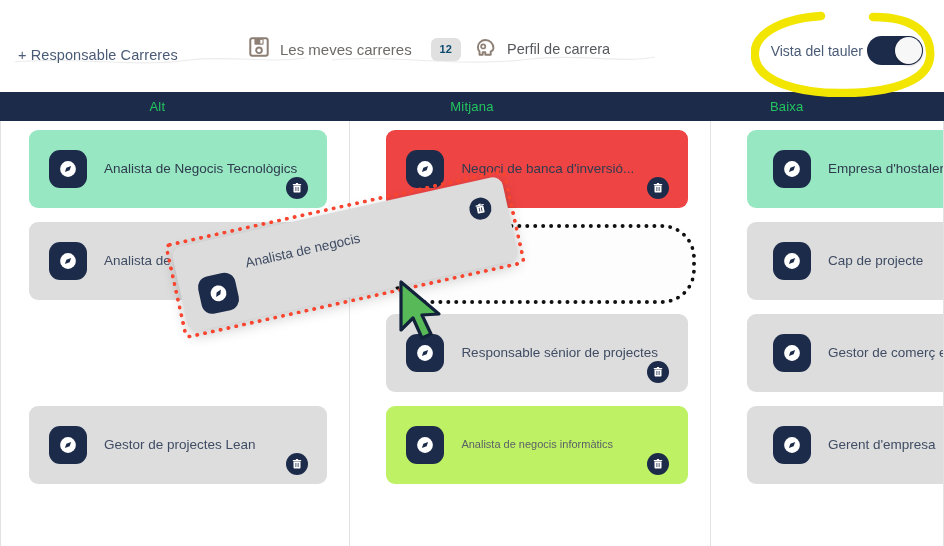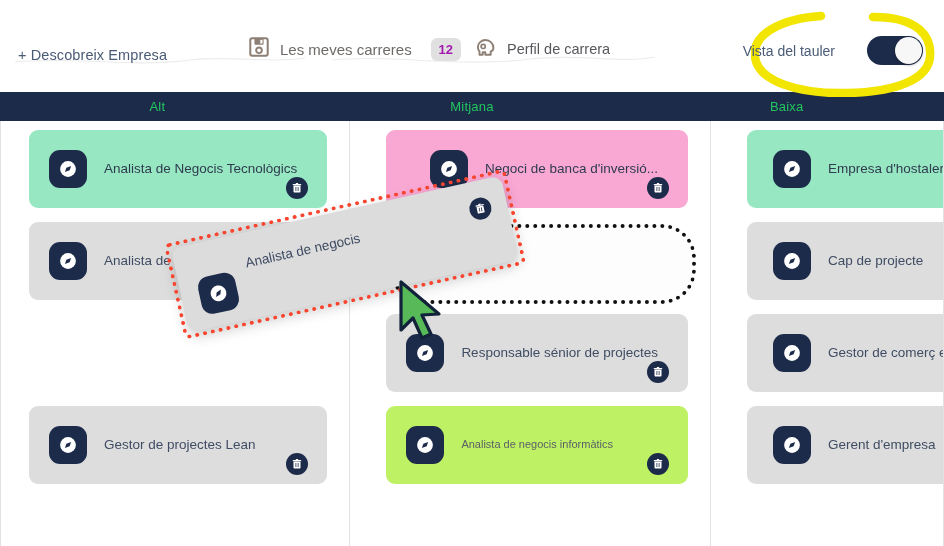--- a/index.html
+++ b/index.html
@@ -63,36 +63,36 @@
     font-size: 14.5px;
     color: #56585c;
   }
 
   .count-badge {
     min-width: 30px;
     height: 23px;
     padding: 0 7px;
     border-radius: 6px;
     background: #e0e0e0;
-    color: #a21caf;
-    font-size: 13px;
+    color: #0c4a6e;
+    font-size: 11px;
     font-weight: bold;
     display: flex;
     align-items: center;
     justify-content: center;
     margin-left: 9px;
   }
 
   
   .boardview {
     position: absolute;
     right: 21px; top: 36px;
     display: flex;
     align-items: center;
-    gap: 32px;
+    gap: 4px;
     z-index: 4;
   }
   .boardview-label {
     font-size: 14px;
     color: #4a5b76;
   }
   .switch {
     width: 56px; height: 29px;
     border-radius: 15px;
     background: #1d2b4a;
@@ -160,21 +160,21 @@
     position: relative;
     height: 78px;
     border-radius: 9px;
     background: #dddddd;
     margin-bottom: 14px;
     display: flex;
     align-items: center;
     cursor: pointer;
   }
   .card.green { background: #97e8c2; }
-  .card.lightgreen { background: #f9a8d4; justify-content: flex-end; }
+  .card.lightgreen { background: #ef4444; }
   .card.peach { background: #bef264; }
 
   .card-icon {
     width: 38px; height: 38px;
     border-radius: 11px;
     background: #1d2b4a;
     margin-left: 20px;
     flex: none;
     display: flex;
     align-items: center;
@@ -278,21 +278,21 @@
   <div class="topbar">
 
     <svg class="squiggle" style="left:10px;top:42px;" width="300" height="30">
       <path d="M5,20 C60,14 120,26 180,18 C220,13 260,22 295,16" stroke="#b9b9b9" stroke-width="1.1" fill="none"></path>
     </svg>
     <svg class="squiggle" style="left:330px;top:44px;" width="330" height="30">
       <path d="M2,16 C60,10 130,24 200,15 C250,9 290,20 325,13" stroke="#b9b9b9" stroke-width="1.1" fill="none"></path>
     </svg>
 
     <div class="nav-item nav-discover">
-      <span>+ Descobreix Empresa</span>
+      <span>+ Responsable Carreres</span>
     </div>
 
     <div class="nav-item nav-mycareers">
       <span class="icon-wrap">
         <svg width="22" height="22" viewBox="0 0 24 24">
           <rect x="2.5" y="2.5" width="19" height="19" rx="2.2" fill="none" stroke="#8d7f74" stroke-width="2.2"></rect>
           <rect x="7" y="3" width="10" height="6.5" rx="1" fill="#8d7f74"></rect>
           <rect x="13.4" y="4.2" width="2.4" height="4" fill="#ffffff"></rect>
           <circle cx="12" cy="15.6" r="3.1" fill="none" stroke="#8d7f74" stroke-width="2.1"></circle>
         </svg>

